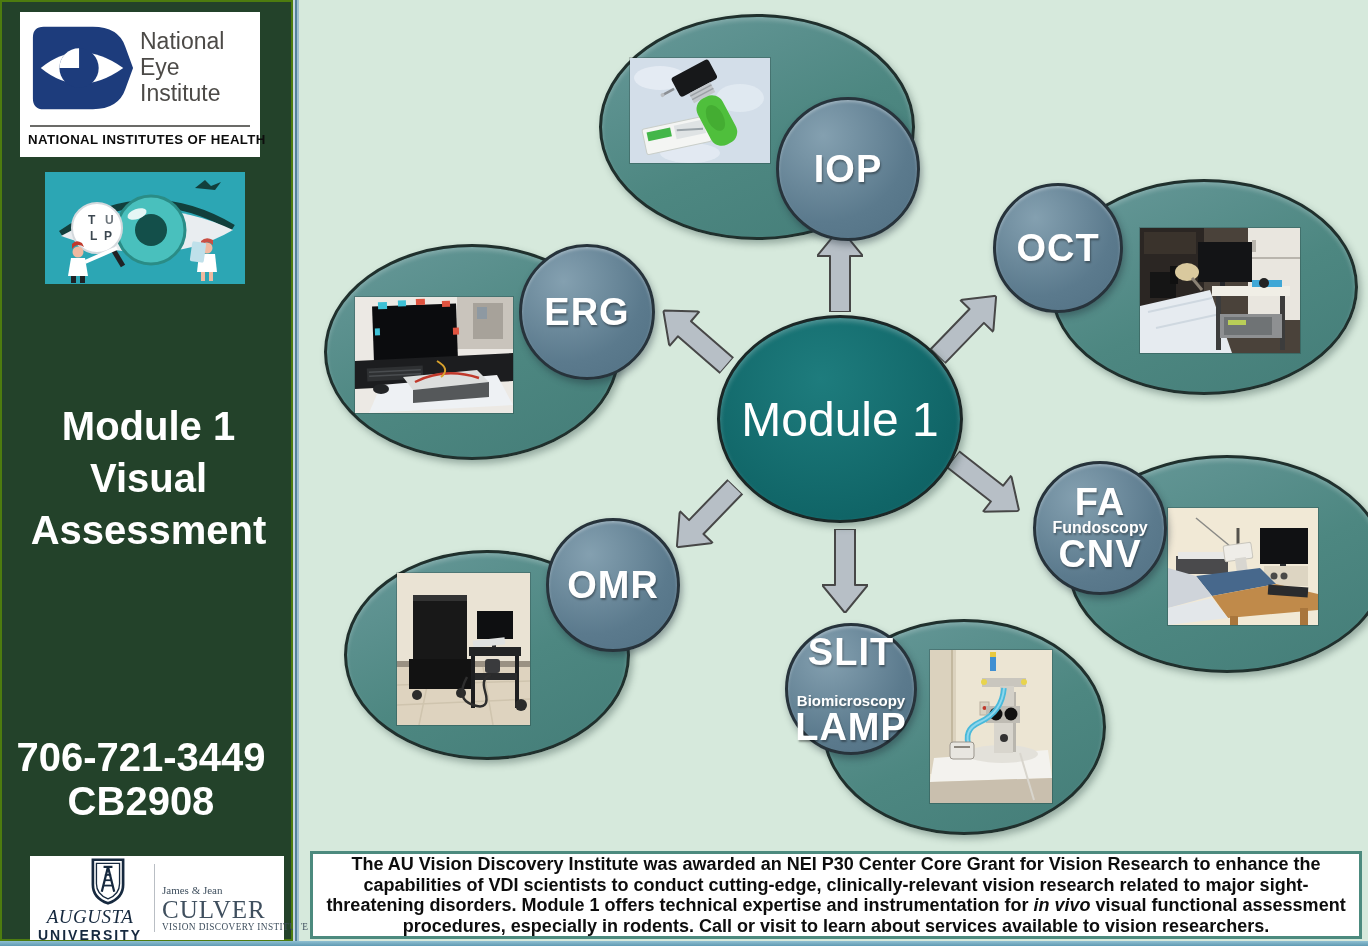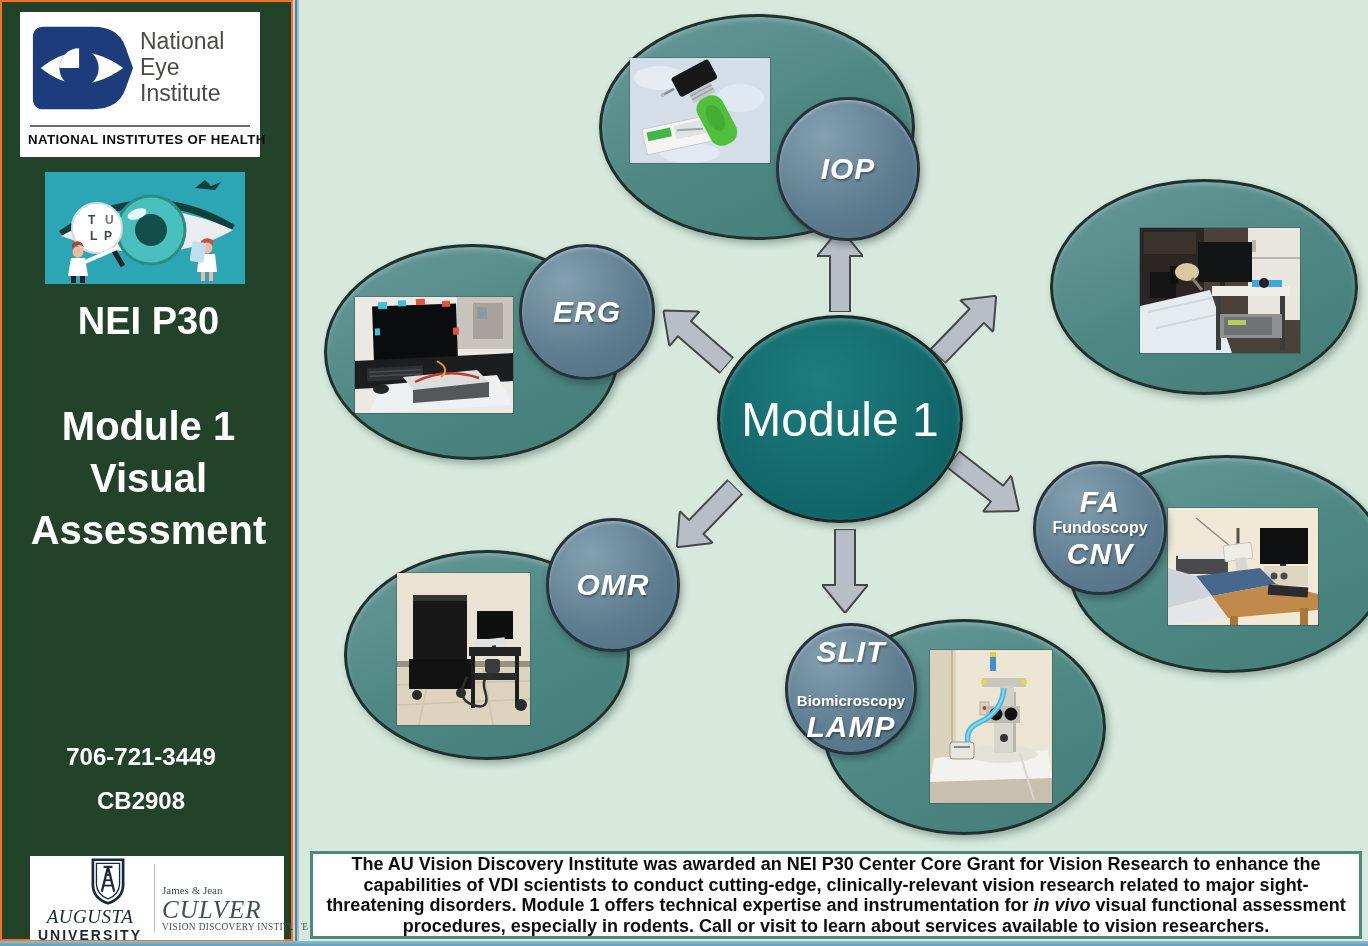--- a/index.html
+++ b/index.html
@@ -2,21 +2,21 @@
 <html><head>
 <meta charset="utf-8">
 <style>
   * { margin:0; padding:0; box-sizing:border-box; }
   html,body { width:1368px; height:946px; overflow:hidden; background:#d6e9dc;
               font-family:"Liberation Sans", sans-serif; }
   .page { position:relative; width:1368px; height:946px; background:#d6e9dc; }
 
   
   .sidebar { position:absolute; left:0; top:0; width:293px; height:941px;
-             background:#23422a; border:2px solid #f97316; }
+             background:#23422a; border:2px solid #4d7c0f; }
   .divider { position:absolute; left:293px; top:0; width:8px; height:941px;
              background:linear-gradient(90deg,#c5d6de 0 2px,#53819b 2px 4px,#9fc0cf 4px 6px,#d6e9dc 6px); }
   .bottom-strip { position:absolute; left:0; bottom:0; width:1368px; height:5px;
                   background:linear-gradient(180deg,#8fc0d2,#5f9ab3); }
 
   .nei-card { position:absolute; left:18px; top:10px; width:240px; height:145px; background:#fff; }
   .nei-eye  { position:absolute; left:8px; top:10px; }
   .nei-title { position:absolute; left:120px; top:16px; color:#4c4a47;
                font-size:23px; line-height:26px; }
   .nei-rule { position:absolute; left:10px; top:113px; width:220px; height:2px; background:#6b6b68; }
@@ -26,52 +26,52 @@
 
   .eye-illus { position:absolute; left:43px; top:170px; width:200px; height:112px;
                background:#2ca6b4; overflow:hidden; }
   .chart-letter { position:absolute; color:#3c4750; font-weight:bold; font-size:12px; }
 
   .program { position:absolute; left:0; top:298px; width:293px; text-align:center;
              color:#fff; font-size:38px; font-weight:bold; }
   .module-title { position:absolute; left:0; top:398px; width:293px; text-align:center;
                   color:#fff; font-size:40px; line-height:52px; font-weight:bold; }
   .contact { position:absolute; left:0; top:733px; width:270px; text-align:center;
-             color:#fff; font-size:24px; line-height:44px; font-weight:bold;padding-left:8px; }
+             color:#fff; font-size:40px; line-height:44px; font-weight:bold;padding-left:8px; }
 
   .au-card { position:absolute; left:28px; top:854px; width:254px; height:84px; background:#fff; }
   .au-shield { position:absolute; left:58px; top:2px; }
   .au-univ { position:absolute; left:0; top:50px; width:120px; text-align:center;
              font-family:"Liberation Serif", serif; font-size:19px; color:#16293f; letter-spacing:.5px;font-style:italic; }
   .au-univ-sub { position:absolute; left:0; top:71px; width:120px; text-align:center;
                  font-size:14px; font-weight:bold; letter-spacing:2px; color:#16293f; }
   .au-vline { position:absolute; left:124px; top:8px; width:1px; height:68px; background:#b9bec4; }
   .au-donors { position:absolute; left:132px; top:28px; font-family:"Liberation Serif", serif;
                font-size:11px; color:#3f4f5e; }
   .au-name { position:absolute; left:132px; top:40px; font-family:"Liberation Serif", serif;
-             font-size:25px; letter-spacing:1px; color:#3f4f5e;font-style:italic; }
+             font-size:25px; letter-spacing:1px; color:#3f4f5e; }
   .au-inst { position:absolute; left:132px; top:66px; font-family:"Liberation Serif", serif;
              font-size:9.3px; letter-spacing:.4px; color:#3f4f5e; white-space:nowrap; }
 
   
   .bubble { position:absolute; border-radius:50%;
             background:linear-gradient(155deg,#68999a 0%,#4d8781 55%,#447d78 100%);
             border:3px solid #20302d;
             box-shadow:3px 4px 7px rgba(35,60,55,.35), inset 0 3px 4px rgba(255,255,255,.22); }
   .photo { position:absolute; overflow:hidden; box-shadow:0 0 0 1px rgba(0,0,0,.18); }
   .photo svg { display:block; }
 
   .node-circle { position:absolute; border-radius:50%;
                  background:radial-gradient(circle at 32% 26%, #84a0b0 0%, #5b7a8d 62%, #517083 100%);
                  border:3px solid #27333b;
                  box-shadow:2px 4px 7px rgba(30,45,55,.4), inset 0 2px 3px rgba(255,255,255,.3);
                  display:flex; flex-direction:column; align-items:center; justify-content:center;
                  color:#fff; font-weight:bold; text-align:center;
                  text-shadow:1px 2px 2px rgba(0,0,0,.35); }
-  .node-big { font-size:30px; line-height:32px; letter-spacing:1px;font-style:italic; }
+  .node-big { font-size:38px; line-height:32px; letter-spacing:1px; }
   .node-small { font-size:16px; line-height:20px; }
 
   .center-circle { position:absolute; left:717px; top:315px; width:246px; height:208px;
                    border-radius:50%;
                    background:radial-gradient(circle at 42% 30%, #1e7c7d 0%, #106567 70%, #0d5d5f 100%);
                    border:3px solid #1c2726;
                    box-shadow:3px 4px 7px rgba(35,60,55,.35), inset 0 3px 5px rgba(255,255,255,.25);
                    display:flex; align-items:center; justify-content:center;
                    color:#fff; font-size:48px; font-weight:400; }
 
@@ -134,21 +134,20 @@
         <rect x="146" y="70" width="14" height="20" rx="2" fill="#bfe0ea" transform="rotate(8 153 80)"></rect>
         <rect x="156" y="100" width="4" height="9" fill="#f0b9a0"></rect>
         <rect x="164" y="100" width="4" height="9" fill="#f0b9a0"></rect>
       </svg>
       <span class="chart-letter" style="left:43px; top:41px;">T</span>
       <span class="chart-letter" style="left:60px; top:41px; opacity:.75;">U</span>
       <span class="chart-letter" style="left:45px; top:57px;">L</span>
       <span class="chart-letter" style="left:59px; top:57px;">P</span>
     </div>
 
-    <div class="program">NEI P30</div>
 
     <div class="module-title">
       <div>Module 1</div>
       <div>Visual</div>
       <div>Assessment</div>
     </div>
 
     <div class="contact">
       <div>706-721-3449</div>
       <div>CB2908</div>
@@ -383,20 +382,23 @@
       </svg>
   </div>
 
   <div class="center-circle">
     <span>Module 1</span>
   </div>
 
   <div class="node-circle" style="left:776px; top:97px; width:144px; height:144px;">
     <span class="node-big">IOP</span>
   </div>
+  <div class="node-circle" style="left:993px; top:183px; width:130px; height:130px;">
+    <span class="node-big">OCT</span>
+  </div>
   <div class="node-circle" style="left:519px; top:244px; width:136px; height:136px;">
     <span class="node-big">ERG</span>
   </div>
   <div class="node-circle" style="left:1033px; top:461px; width:134px; height:134px;">
     <span class="node-big">FA</span>
     <span class="node-small">Fundoscopy</span>
     <span class="node-big">CNV</span>
   </div>
   <div class="node-circle" style="left:546px; top:518px; width:134px; height:134px;align-items:center;">
     <span class="node-big">OMR</span>

